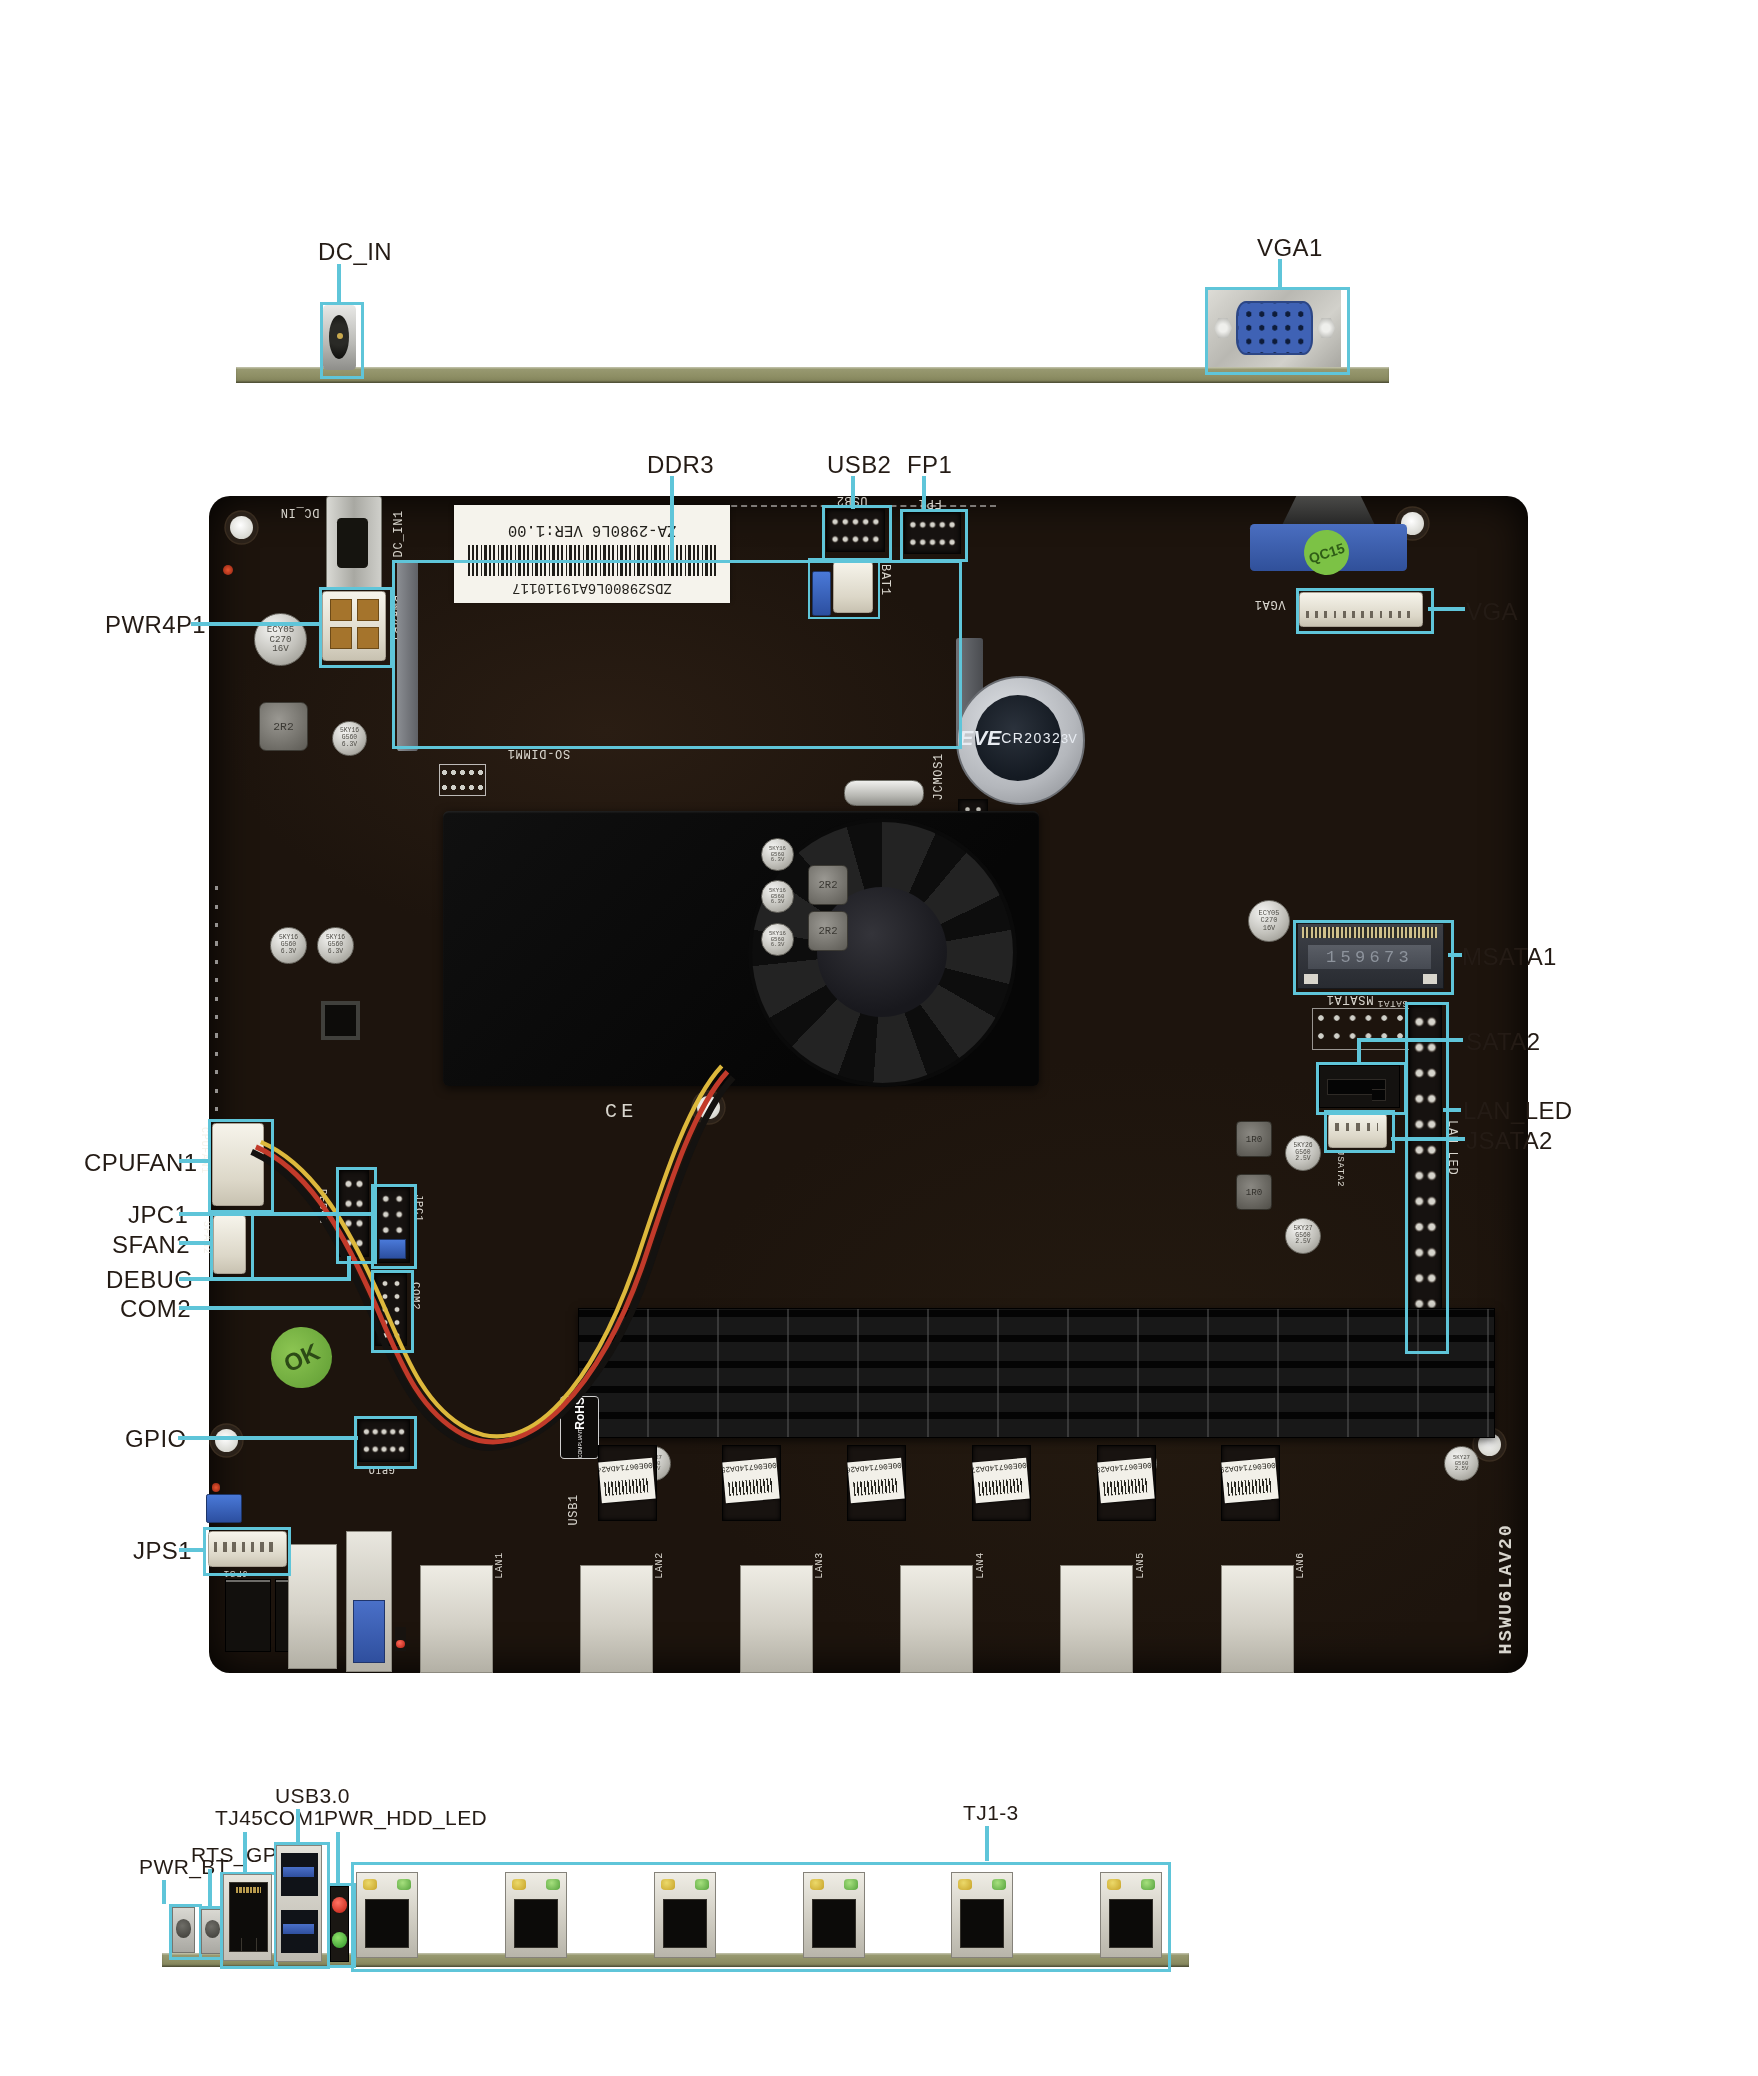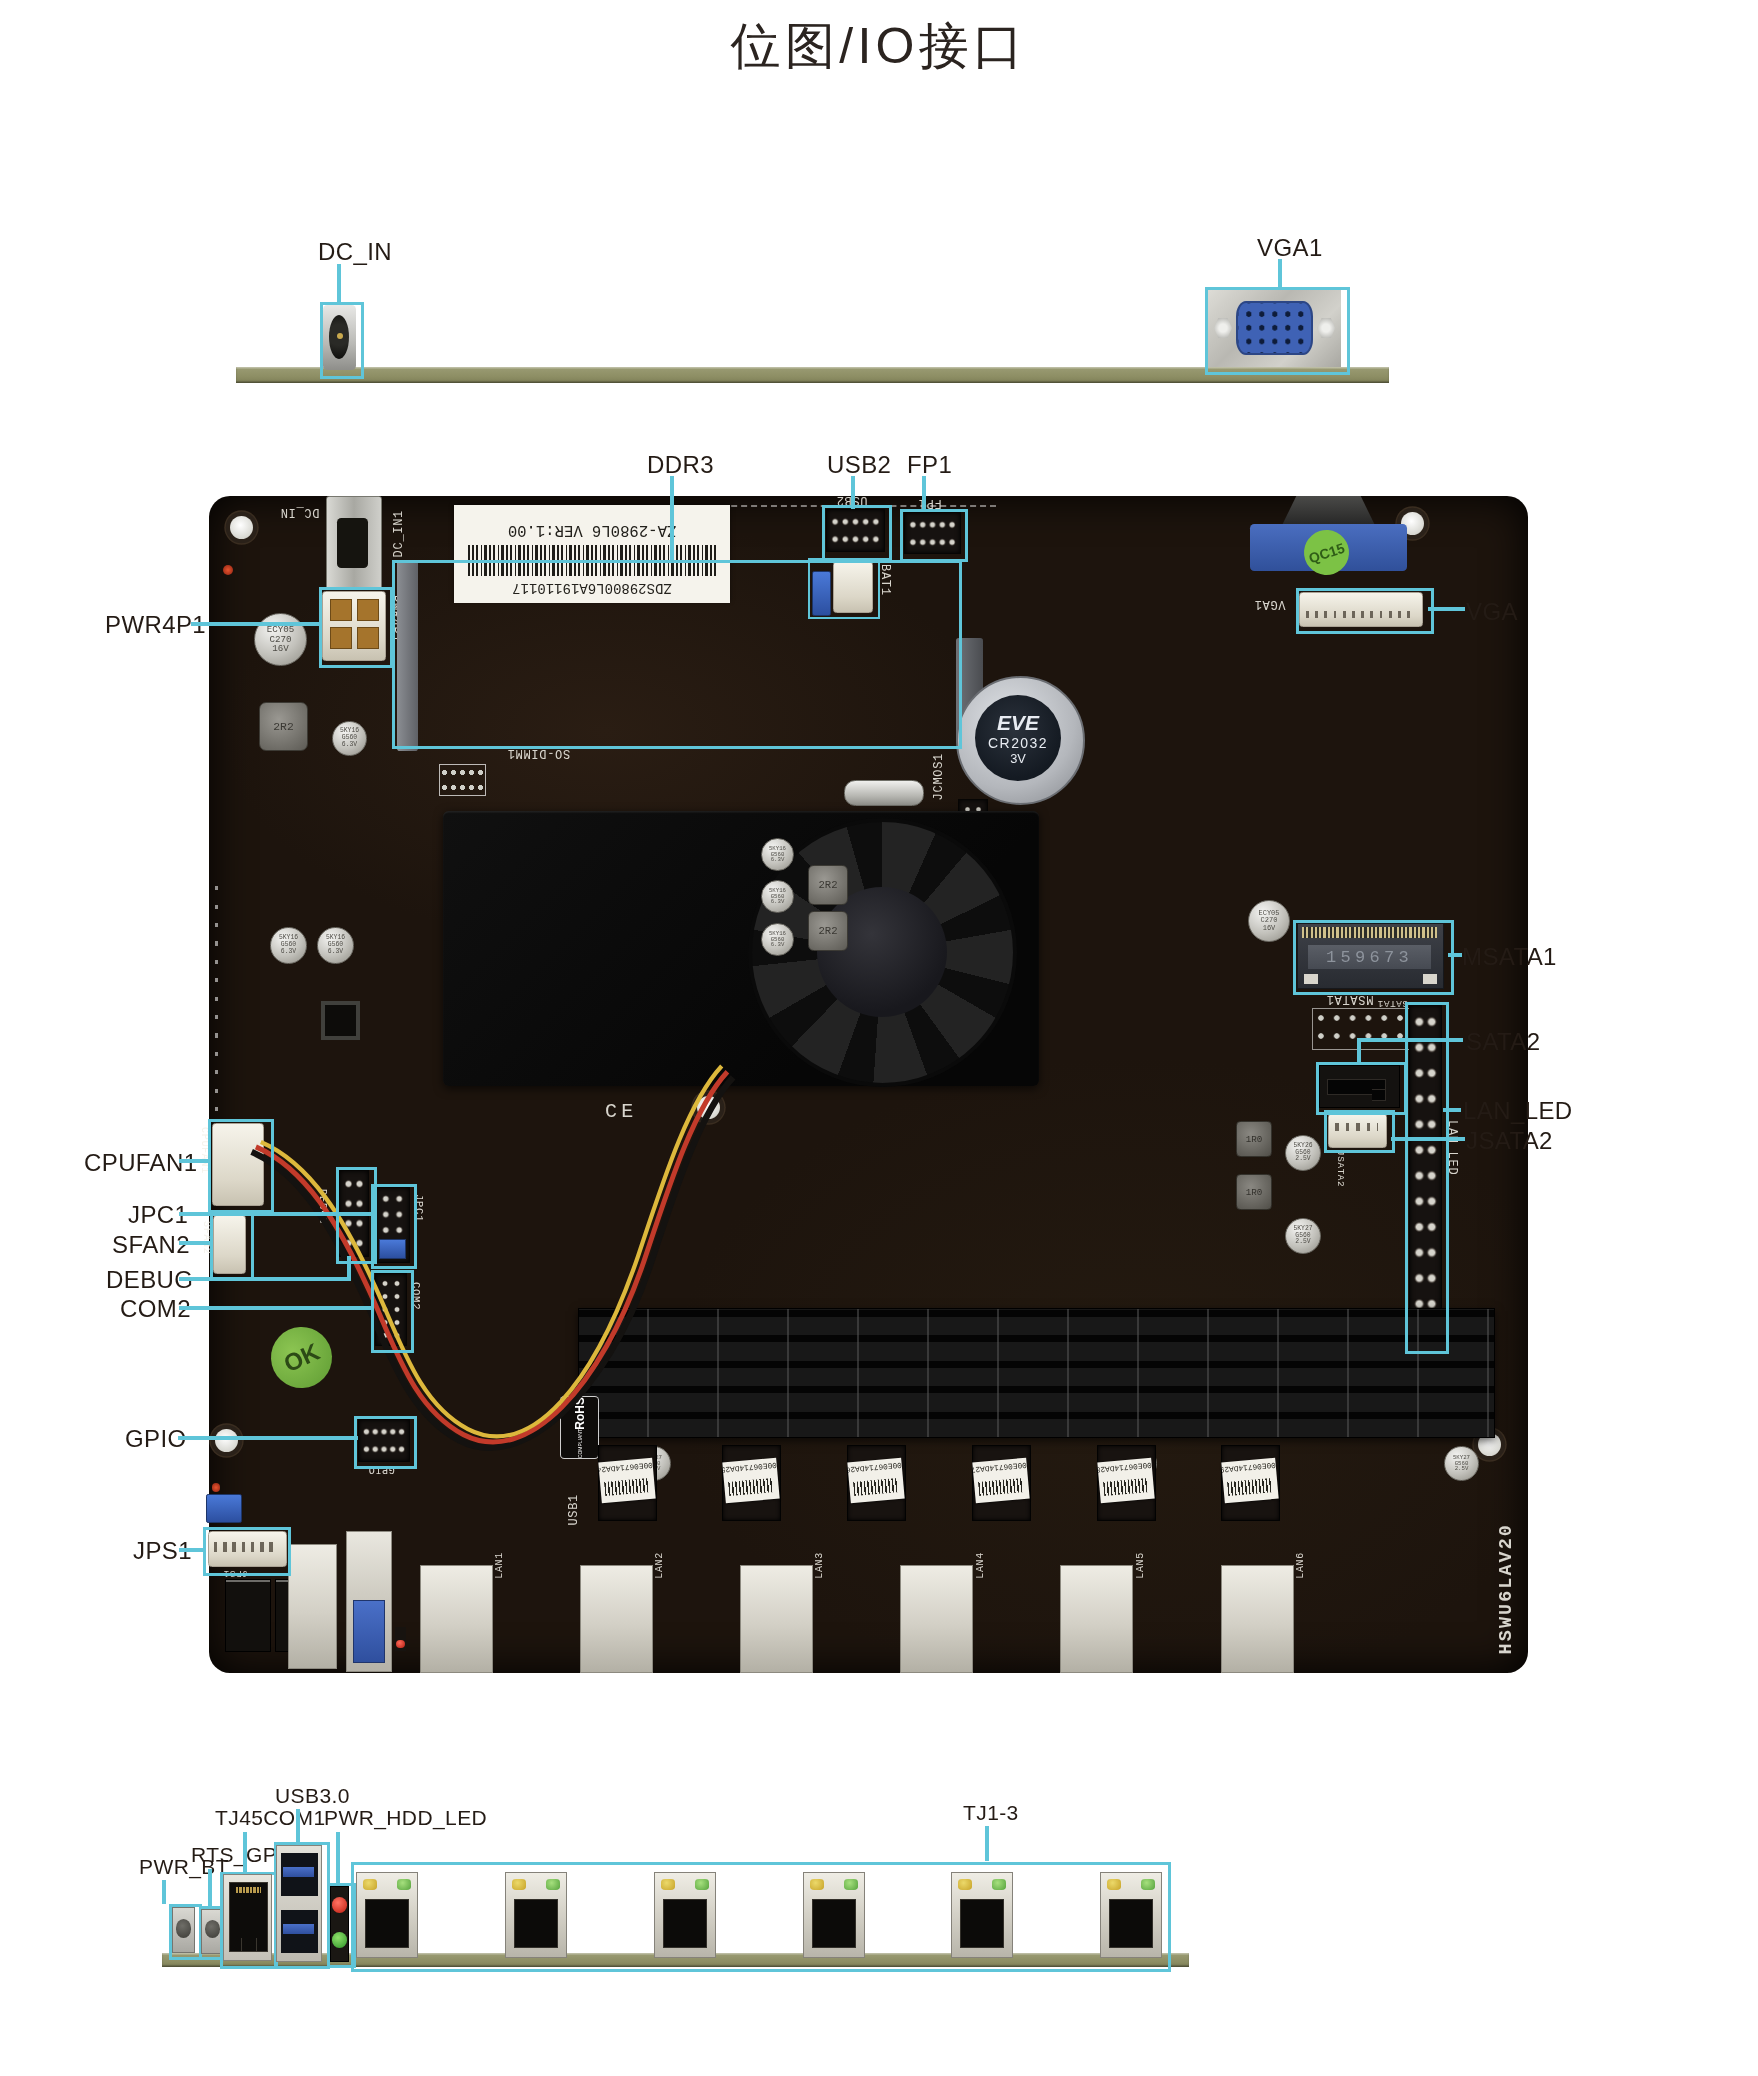--- a/index.html
+++ b/index.html
@@ -43,21 +43,20 @@
         border:1.4px solid #85827a;}
   .lanport .jack{position:absolute;left:7.8px;top:25.5px;width:42px;height:47px;background:#0c0b09;border:0.7px solid #33302a;}
   .strip{position:absolute;background:linear-gradient(180deg,#9b9c74,#8d8e64 60%,#7f8058);box-shadow:inset 0 1.4px 0 rgba(255,255,255,.35), inset 0 -1.4px 1.4px rgba(0,0,0,.4);}
   .titlebig{position:absolute;width:100%;text-align:center;top:12.8px;font-size:50px;color:#2b2420;letter-spacing:4.3px;font-weight:500;}
 </style>
 </head>
 <body>
 
 <div id="stage">
 
-  <div class="titlebig">位图/IO接口</div>
 
   <div class="strip" style="left:236px;top:367px;width:1153px;height:15.6px;"></div>
 
   <div class="lab" style="left:318px;top:238px;">DC_IN</div>
   <div class="lnv" style="left:337px;top:264px;height:38px;"></div>
   <div class="box" style="left:320px;top:302px;width:38px;height:71px;"></div>
   <div class="abs" style="left:323px;top:305px;width:33px;height:65px;background:linear-gradient(180deg,#e8e8e6,#b9b9b5 60%,#8e8e8a);border-radius:4.3px;">
     <div class="abs" style="left:6.4px;top:10px;width:20px;height:44px;background:radial-gradient(circle at 50% 45%, #2a2a26 40%, #0c0c0a);border-radius:50%;"></div>
     <div class="abs" style="left:13.5px;top:28px;width:6.4px;height:6.4px;background:#c9a94e;border-radius:50%;"></div>
   </div>
@@ -139,21 +138,21 @@
         <div class="pinfield" style="background-size:20% 50%;"></div>
       </div>
     <div class="silk ud" style="left:709px;top:0px;">FP1</div>
 
     <div class="abs" style="left:603px;top:75px;width:17px;height:43px;background:linear-gradient(180deg,#4a79d8,#2c4fa0);border:1.4px solid #1d3568;border-radius:2.1px;"></div>
     <div class="wconn" style="left:624px;top:65px;width:38px;height:50px;"></div>
     <div class="box" style="left:599px;top:62px;width:68px;height:57px;border-width:2.8px;"></div>
     <div class="silk vdn" style="left:669px;top:68px;">BAT1</div>
 
     <div class="abs" style="left:747px;top:180px;width:125px;height:125px;border-radius:50%;background:radial-gradient(circle at 40% 35%,#dfe2e6,#b4b7bc 60%,#84878c);border:2.1px solid #6a6d72;">
-      <div class="abs" style="left:17px;top:17px;width:86px;height:86px;border-radius:50%;background:radial-gradient(circle at 45% 40%,#2b323c,#141a22 70%);display:flex;flex-direction:column;align-items:center;justify-content:center;color:#e8ecf2;text-align:right;">
+      <div class="abs" style="left:17px;top:17px;width:86px;height:86px;border-radius:50%;background:radial-gradient(circle at 45% 40%,#2b323c,#141a22 70%);display:flex;flex-direction:row;align-items:center;justify-content:center;color:#e8ecf2;text-align:right;">
         <div style="font-size:21px;font-style:italic;font-weight:bold;">EVE</div>
         <div style="font-size:14px;letter-spacing:1.4px;">CR2032</div>
         <div style="font-size:12.8px;">3V</div>
       </div>
     </div>
 
     <div class="hdr" style="left:749px;top:303px;width:28px;height:18.4px;">
         <div class="pinfield" style="background-size:50% 100%;"></div>
       </div>
     <div class="hdr" style="left:749px;top:328px;width:28px;height:18.4px;">

